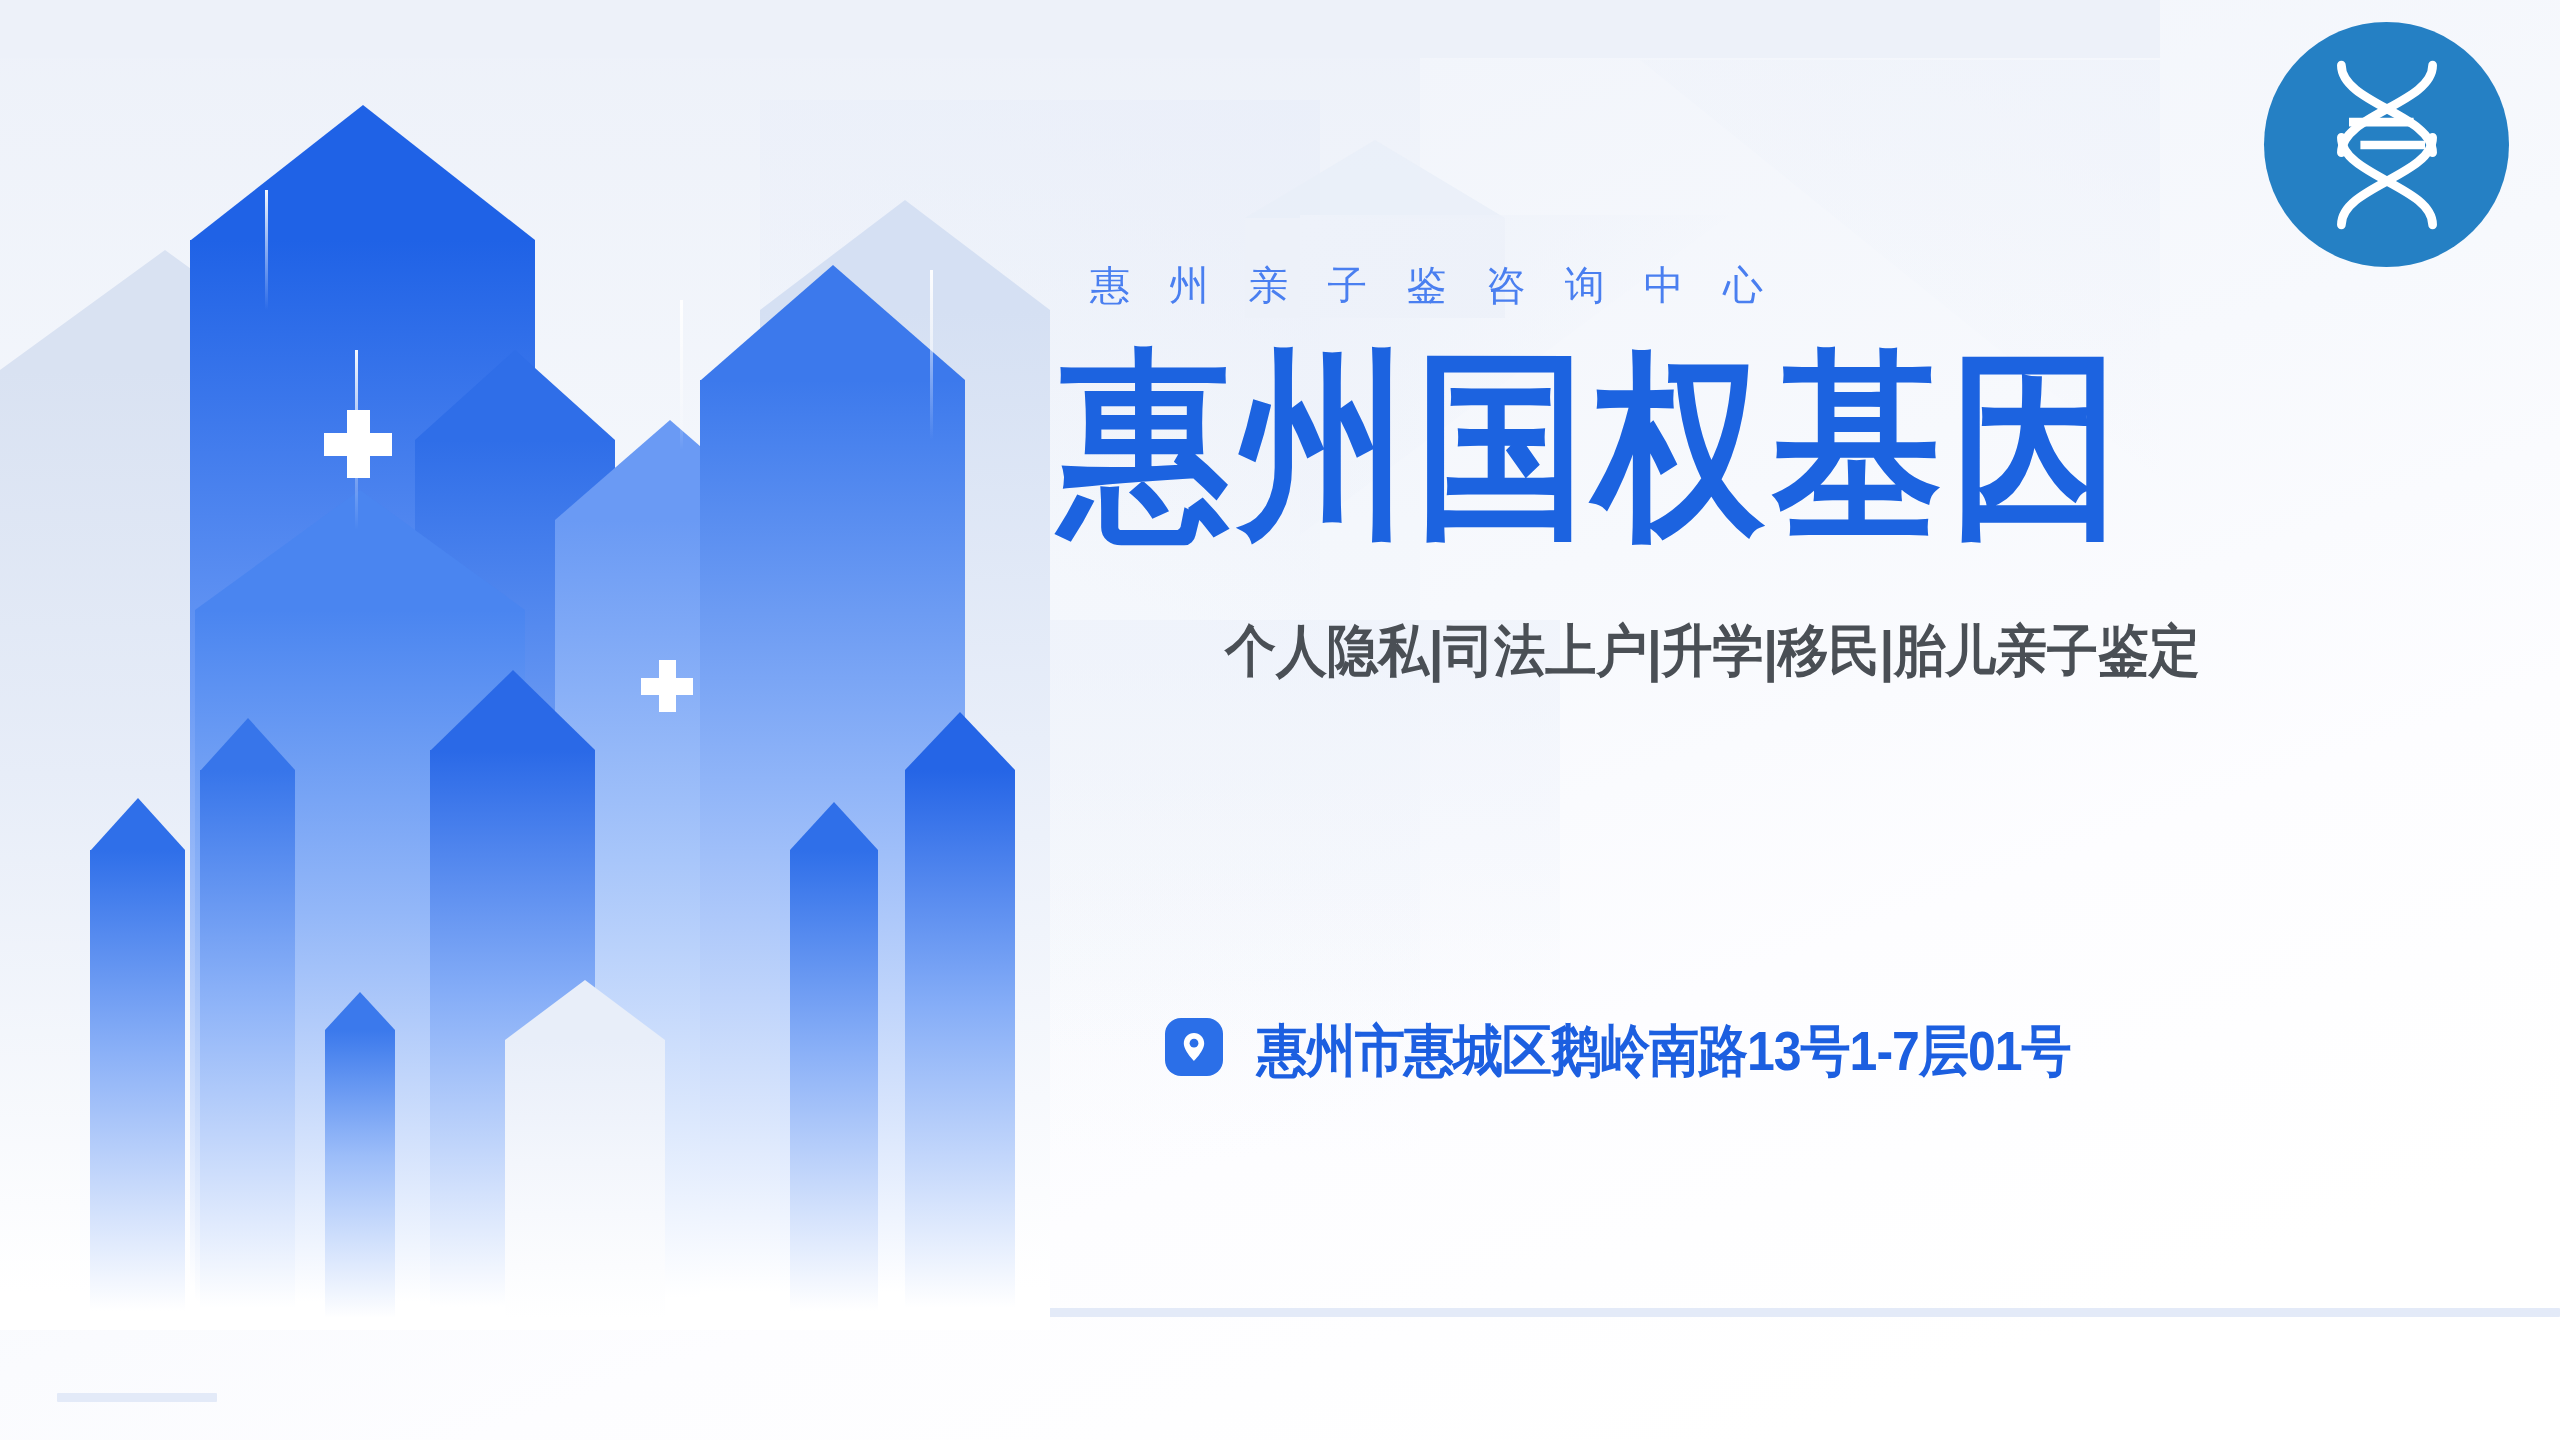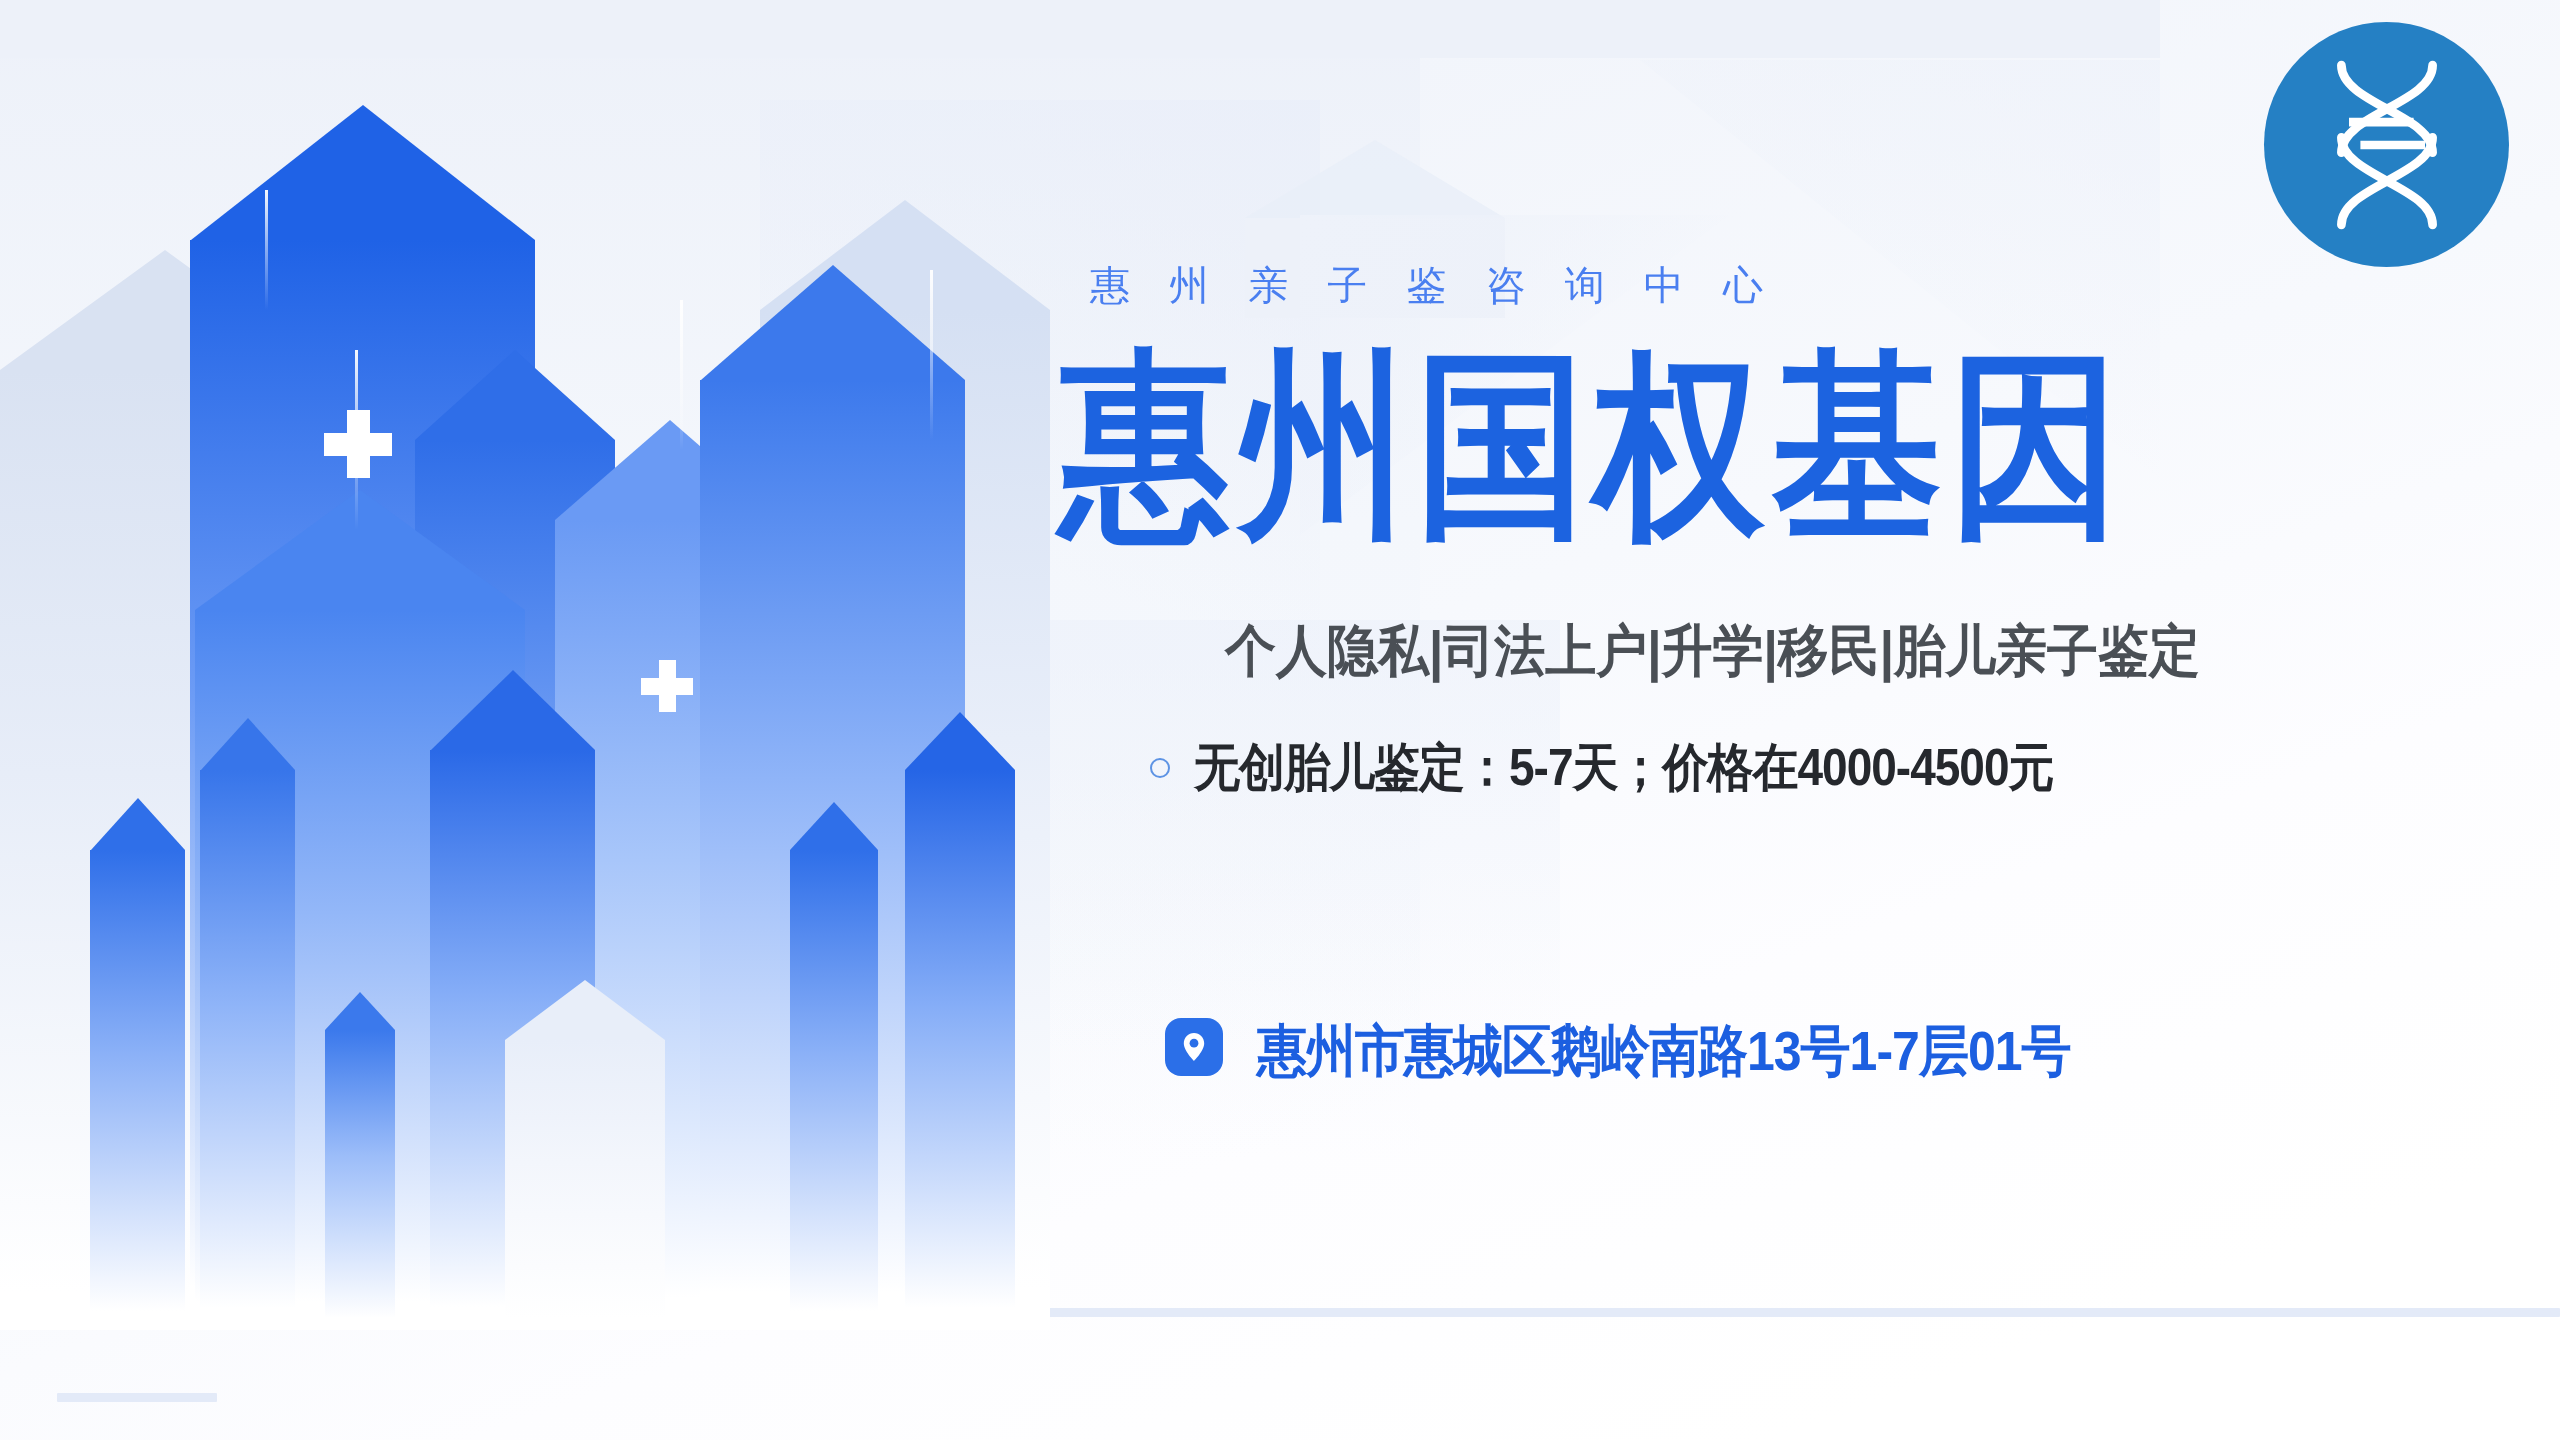--- a/index.html
+++ b/index.html
@@ -237,24 +237,20 @@
 
   <div class="content">
 
     <div class="subtitle">惠 州 亲 子 鉴 咨 询 中 心</div>
 
     <div class="title">惠州国权基因</div>
 
     <div class="tagline">个人隐私|司法上户|升学|移民|胎儿亲子鉴定</div>
 
     <div class="bullets" id="bullets">
-        <div class="bullet-row">
-          <span class="bullet-dot"></span>
-          <span class="bullet-text">无创胎儿鉴定：5-7天；价格在4000-4500元</span>
-        </div>
       </div>
 
     <div class="address">
       <span class="pin-badge">
         <svg width="34" height="34" viewBox="0 0 24 24" aria-hidden="true">
           <path d="M12 2.2c-4 0-7.2 3.2-7.2 7.2 0 5.4 7.2 12.4 7.2 12.4s7.2-7 7.2-12.4c0-4-3.2-7.2-7.2-7.2z" fill="#ffffff"></path>
           <circle cx="12" cy="9.3" r="3.1" fill="#2b6fe8"></circle>
         </svg>
       </span>
       <span class="address-text">惠州市惠城区鹅岭南路13号1-7层01号</span>

